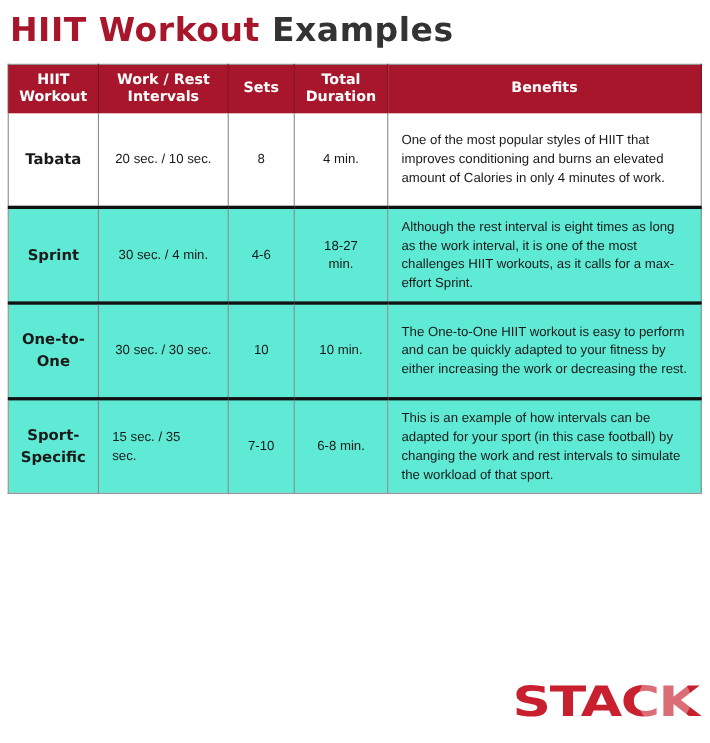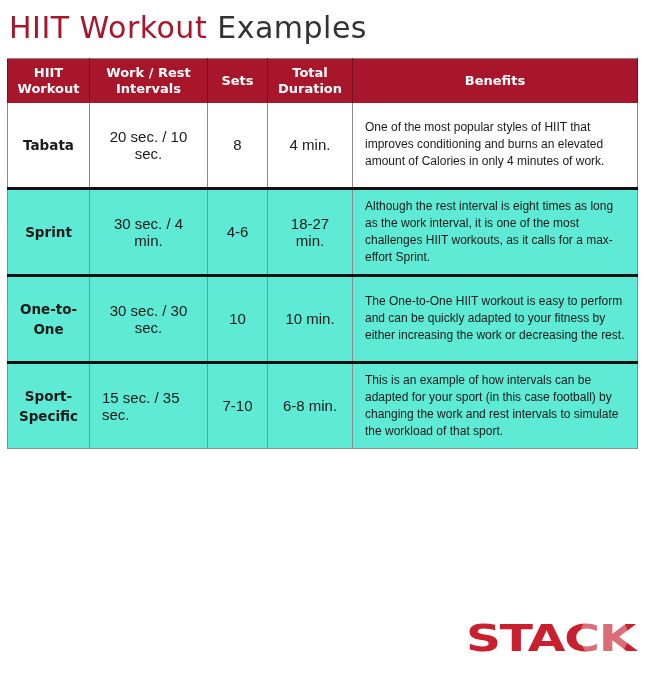--- a/index.html
+++ b/index.html
@@ -1,40 +1,40 @@
 <!DOCTYPE html>
 <html><head>
 <meta charset="utf-8">
 <style>
   html, body { margin: 0; padding: 0; background: #ffffff; }
   body { width: 645px; height: 675px; position: relative; overflow: hidden; font-family: "DejaVu Sans", sans-serif; }
   .title {
     position: absolute; left: 9px; top: 8px;
-    font-family: "DejaVu Sans", sans-serif; font-weight: 400;
+    font-family: "DejaVu Sans", sans-serif; font-weight: 700;
     font-size: 30px; letter-spacing: 0.5px; line-height: 40px;
     white-space: nowrap;
   }
   .title .t1 { color: #a8162b; }
   .title .t2 { color: #333333; }
   table.hiit {
     position: absolute; left: 7px; top: 58px;
     width: 630px; border-collapse: collapse; table-layout: fixed;
     font-family: "Liberation Sans", sans-serif;
   }
   table.hiit th {
     background: #a8162b; color: #ffffff; font-weight: 900;
     font-family: "DejaVu Sans", sans-serif;
     font-size: 13px; line-height: 16px;
     height: 44px; padding: 0 2px; text-align: center;
     border-left: 1px solid #7a0f1f; border-right: 1px solid #7a0f1f;
     border-top: 1px solid #888;
   }
   table.hiit td {
     border-left: 1px solid #8c8c8c; border-right: 1px solid #8c8c8c;
-    font-size: 15px; line-height: 17px; color: #1a1a1a;
+    font-size: 12px; line-height: 17px; color: #1a1a1a;
     vertical-align: middle; text-align: center; padding: 0 8px;
   }
   table.hiit tr.row td { border-top: 3px solid #111111; }
   table.hiit tr.row:first-of-type td { border-top: none; }
   table.hiit tr.last td { border-bottom: 1px solid #8c8c8c; }
   table.hiit tr.shade td { background: #5eead4; }
   table.hiit td.name { font-weight: bold; font-size: 13.5px; line-height: 20px; font-family: "DejaVu Sans", sans-serif; }
   table.hiit td.interval.left { text-align: left; padding-left: 12px; }
   table.hiit td.benefit { text-align: left; padding: 0 10px 0 12px; font-size: 12px; line-height: 17px; }
   .logo {

